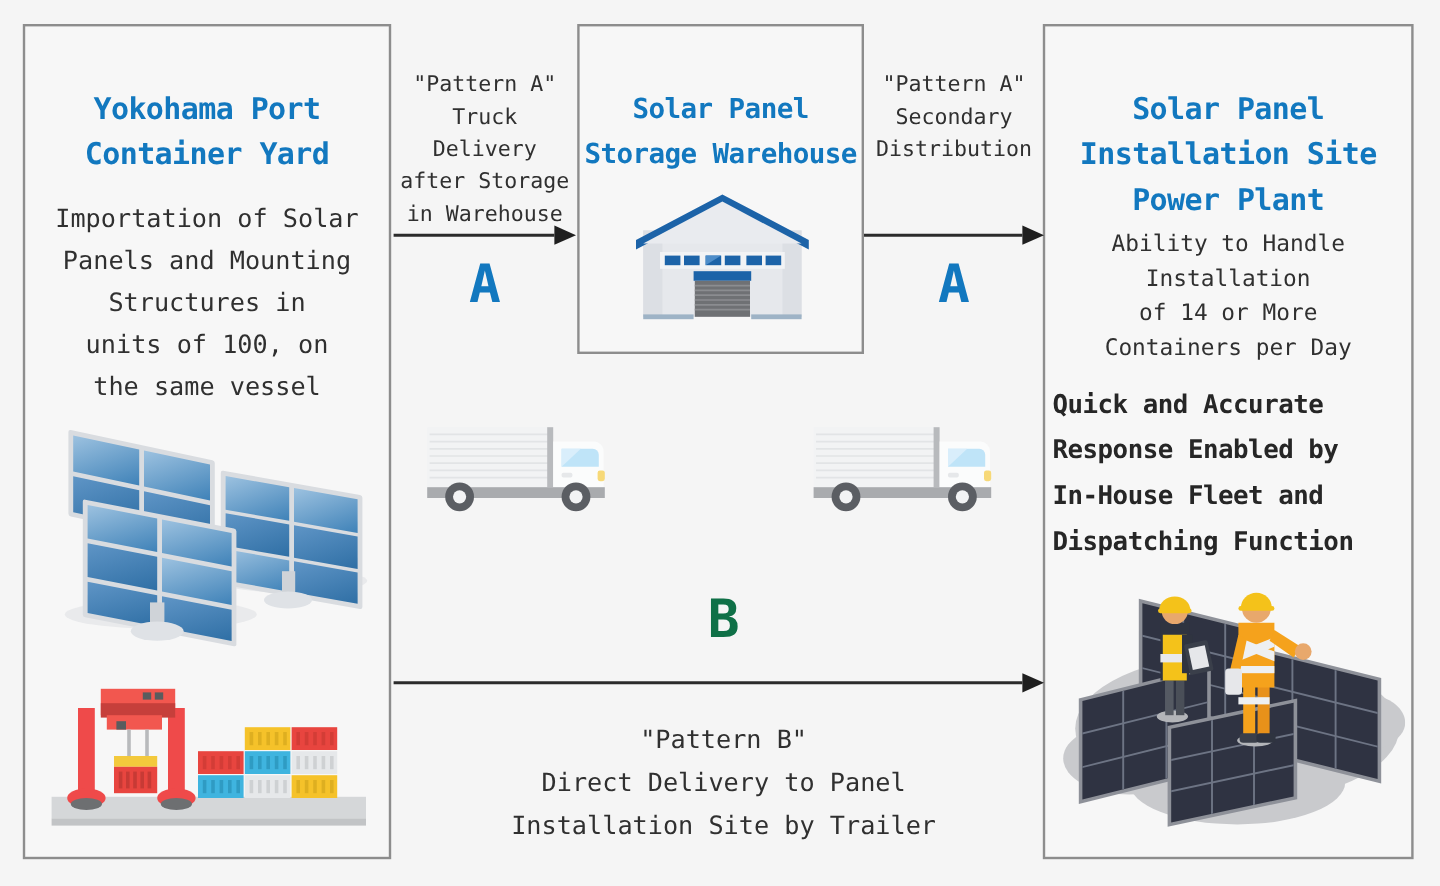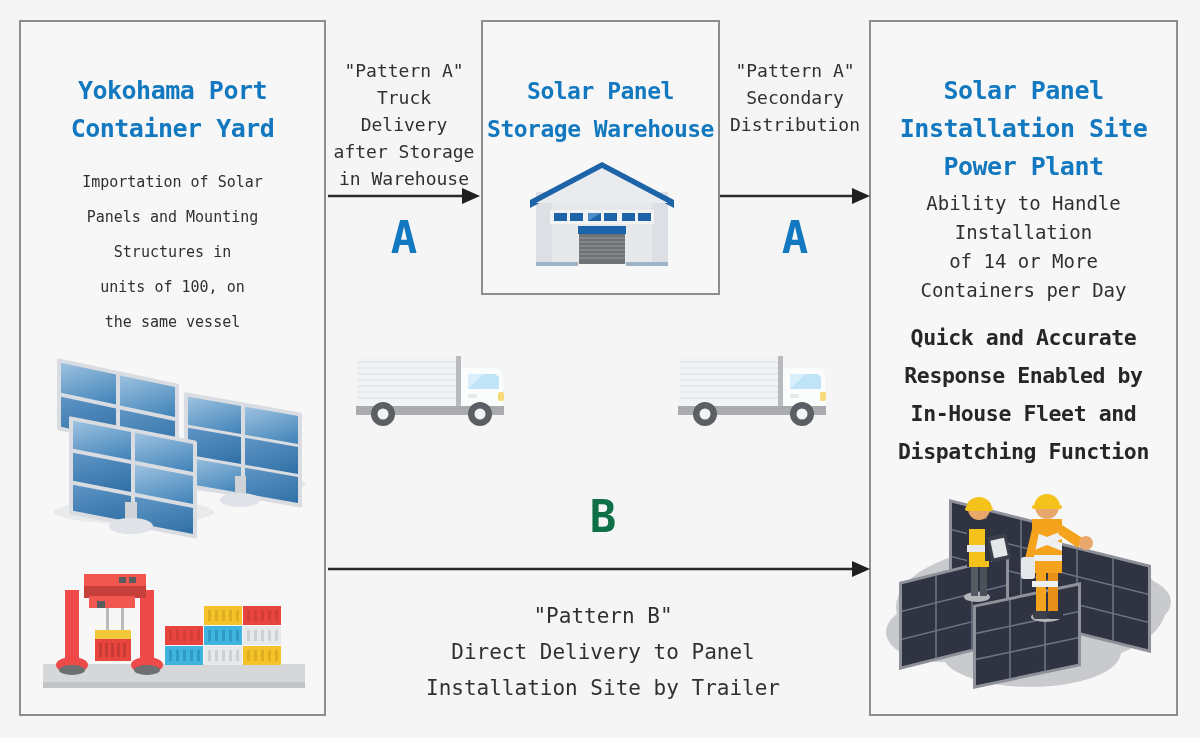--- a/index.html
+++ b/index.html
@@ -41,32 +41,31 @@
   }
   #port-title      { top: 50px; }
   #warehouse-title { top: 50px; font-size: 23px; }
   #site-title      { top: 50px; }
 
   .box-body {
     position: absolute;
     left: 8px; right: 8px;
     text-align: center;
     color: #303030;
-    font-size: 15px;
+    font-size: 21px;
     line-height: 35px;
     white-space: pre-line;
   }
   #port-body { top: 143px; }
   #site-body { top: 167px; font-size: 19px; line-height: 29px; }
 
   #site-highlight {
     position: absolute;
     left: 6px; right: 6px;
     top: 297px;
-    text-align: center;
     color: #262626;
     font-weight: bold;
     font-size: 21.5px;
     line-height: 38px;
     white-space: pre-line;
     letter-spacing: -0.4px;
   }
 
   
   .arrow-label {

